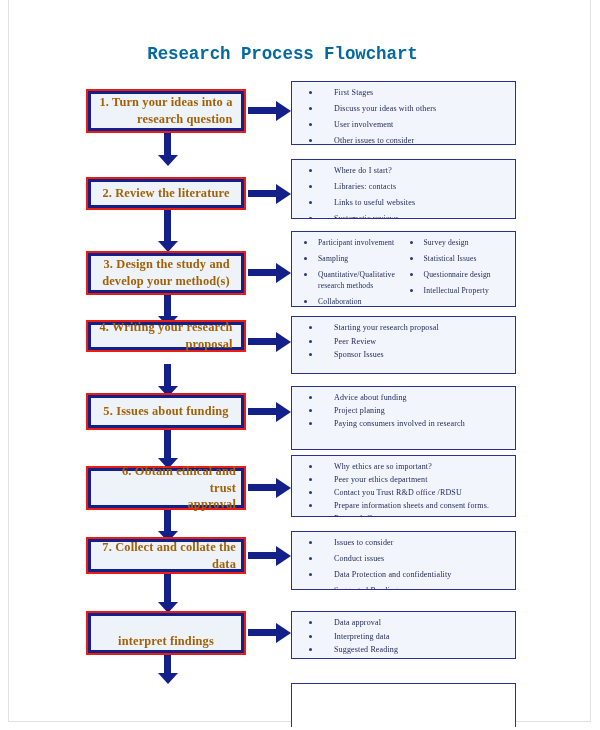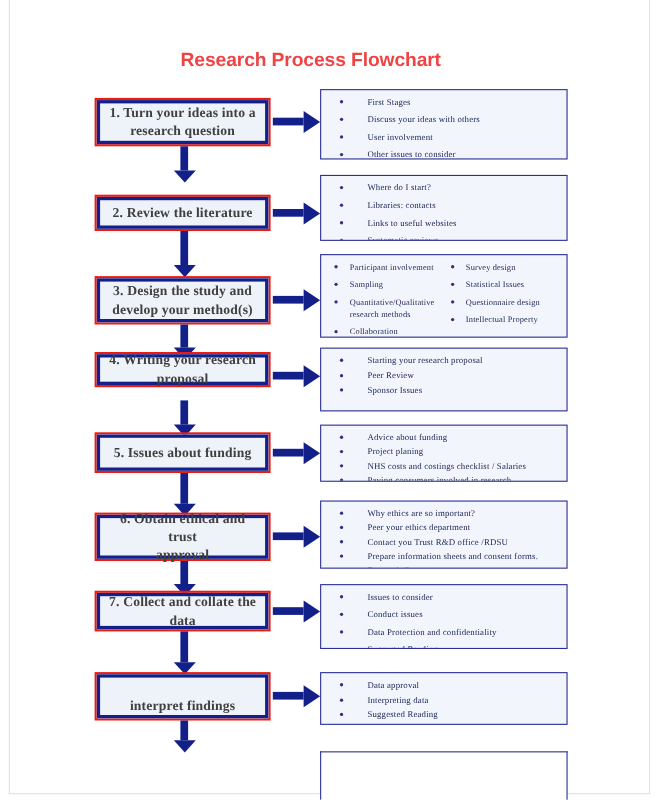--- a/index.html
+++ b/index.html
@@ -30,25 +30,25 @@
     background: #ffffff;
   }
 
   
   #chart-title {
     position: absolute;
     left: 0px;
     top: 44px;
     width: 565px;
     text-align: center;
-    font-family: Liberation Sans, sans-serif;
+    font-family: Liberation Mono, monospace;
     font-weight: bold;
     font-size: 17.5px;
     letter-spacing: -0.1px;
-    color: #ef4444;
+    color: #0369a1;
     white-space: nowrap;
   }
 
   
   .stage-box {
     position: absolute;
     left: 86px;
     width: 160px;
     box-sizing: border-box;
     border: 2px solid #ee1c10;
@@ -64,22 +64,22 @@
     display: flex;
     align-items: center;
     justify-content: center;
     padding: 2px 5px;
   }
   .stage-label {
     font-family: "Liberation Serif", "DejaVu Serif", serif;
     font-weight: bold;
     font-size: 12.4px;
     line-height: 1.35;
-    color: #404040;
-    text-align: center;
+    color: #a16207;
+    text-align: right;
     letter-spacing: 0.15px;
   }
 
   
   .detail-box {
     position: absolute;
     left: 291px;
     width: 225px;
     box-sizing: border-box;
     border: 1.5px solid #2a2f94;
@@ -276,25 +276,24 @@
 
 <div class="stage-box" style="top:393px; height:37px;">
   <div class="stage-box-inner">
     <div class="stage-label">
       <span>5. Issues about funding</span>
     </div>
   </div>
 </div>
 <div class="h-arrow" style="top:408px;"></div>
 <div class="v-arrow" style="top:430px; height:28px;"></div>
-<div class="detail-box tight5" style="top:386px; height:52px;">
+<div class="detail-box tight5" style="top:386px; height:64px;">
   <ul class="detail-list">
     <li>Advice about funding</li>
     <li>Project planing</li>
-    <li>NHS costs and costings checklist / Salaries</li>
     <li>Paying consumers involved in research</li>
   </ul>
 </div>
 
 <div class="stage-box" style="top:466px; height:44px;">
   <div class="stage-box-inner">
     <div class="stage-label">
       <span>6. Obtain ethical and trust</span><br>
       <span>approval</span>
     </div>

